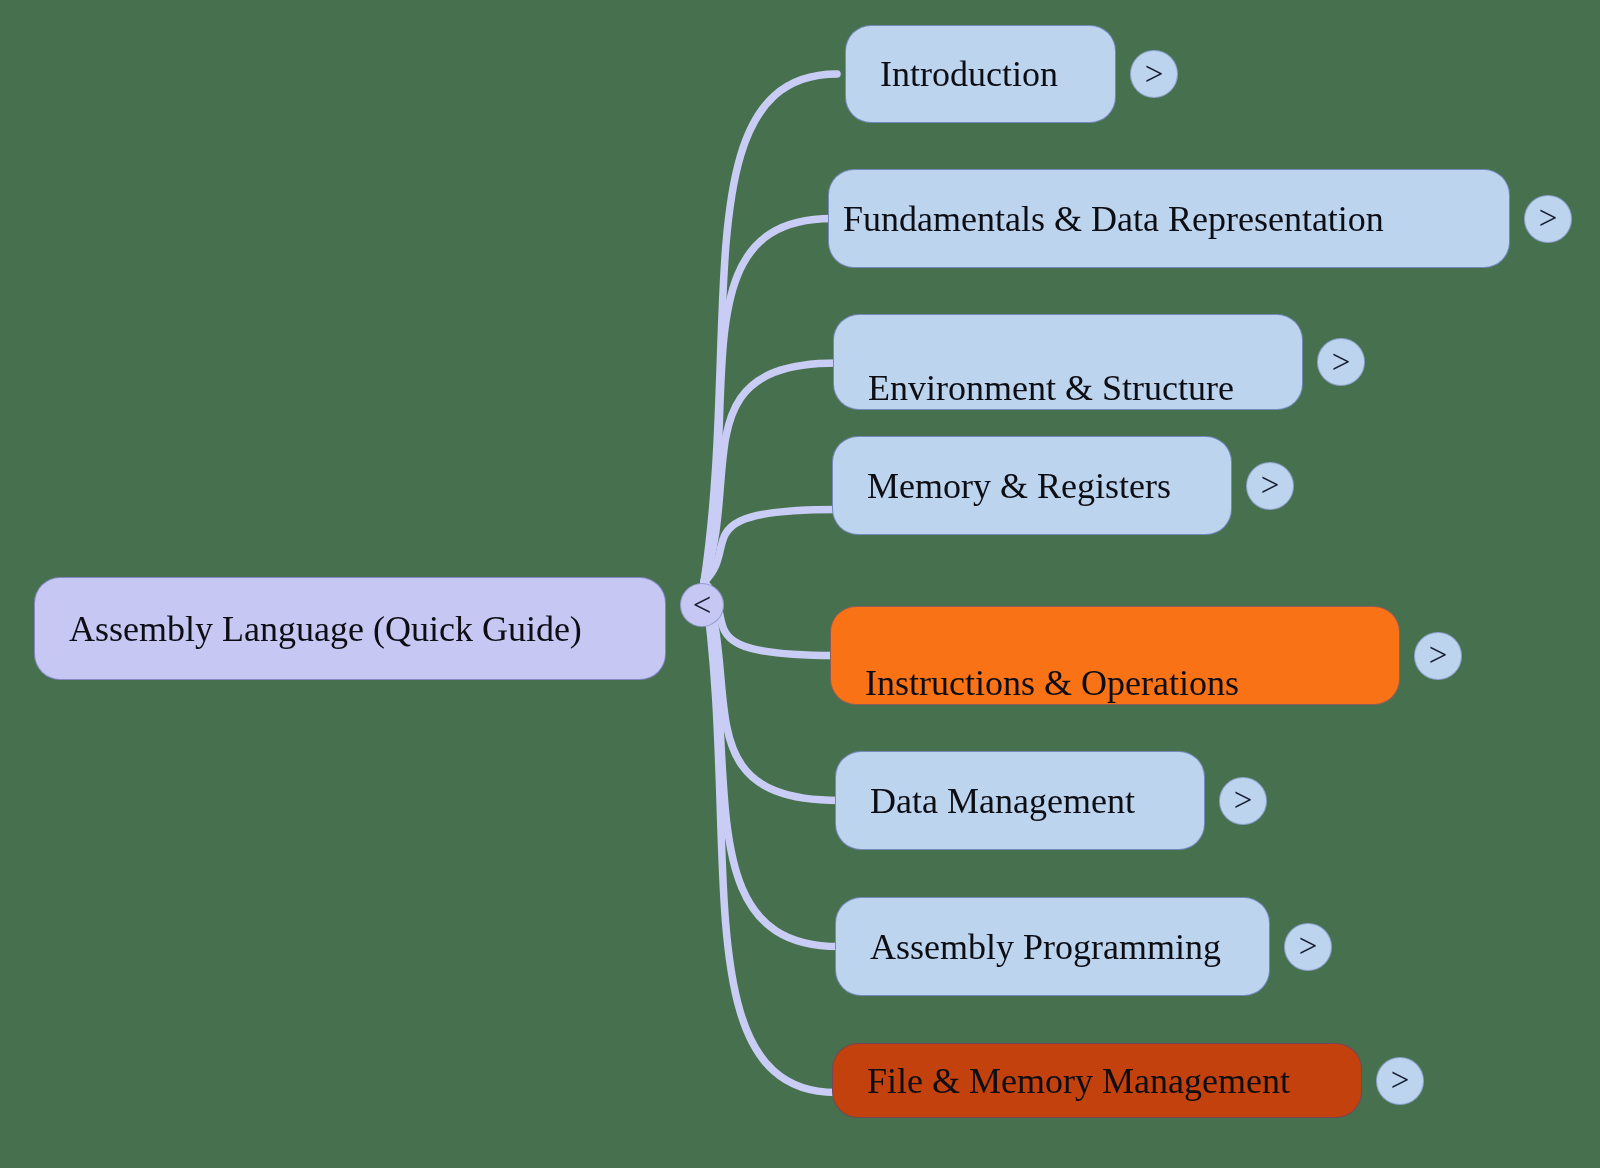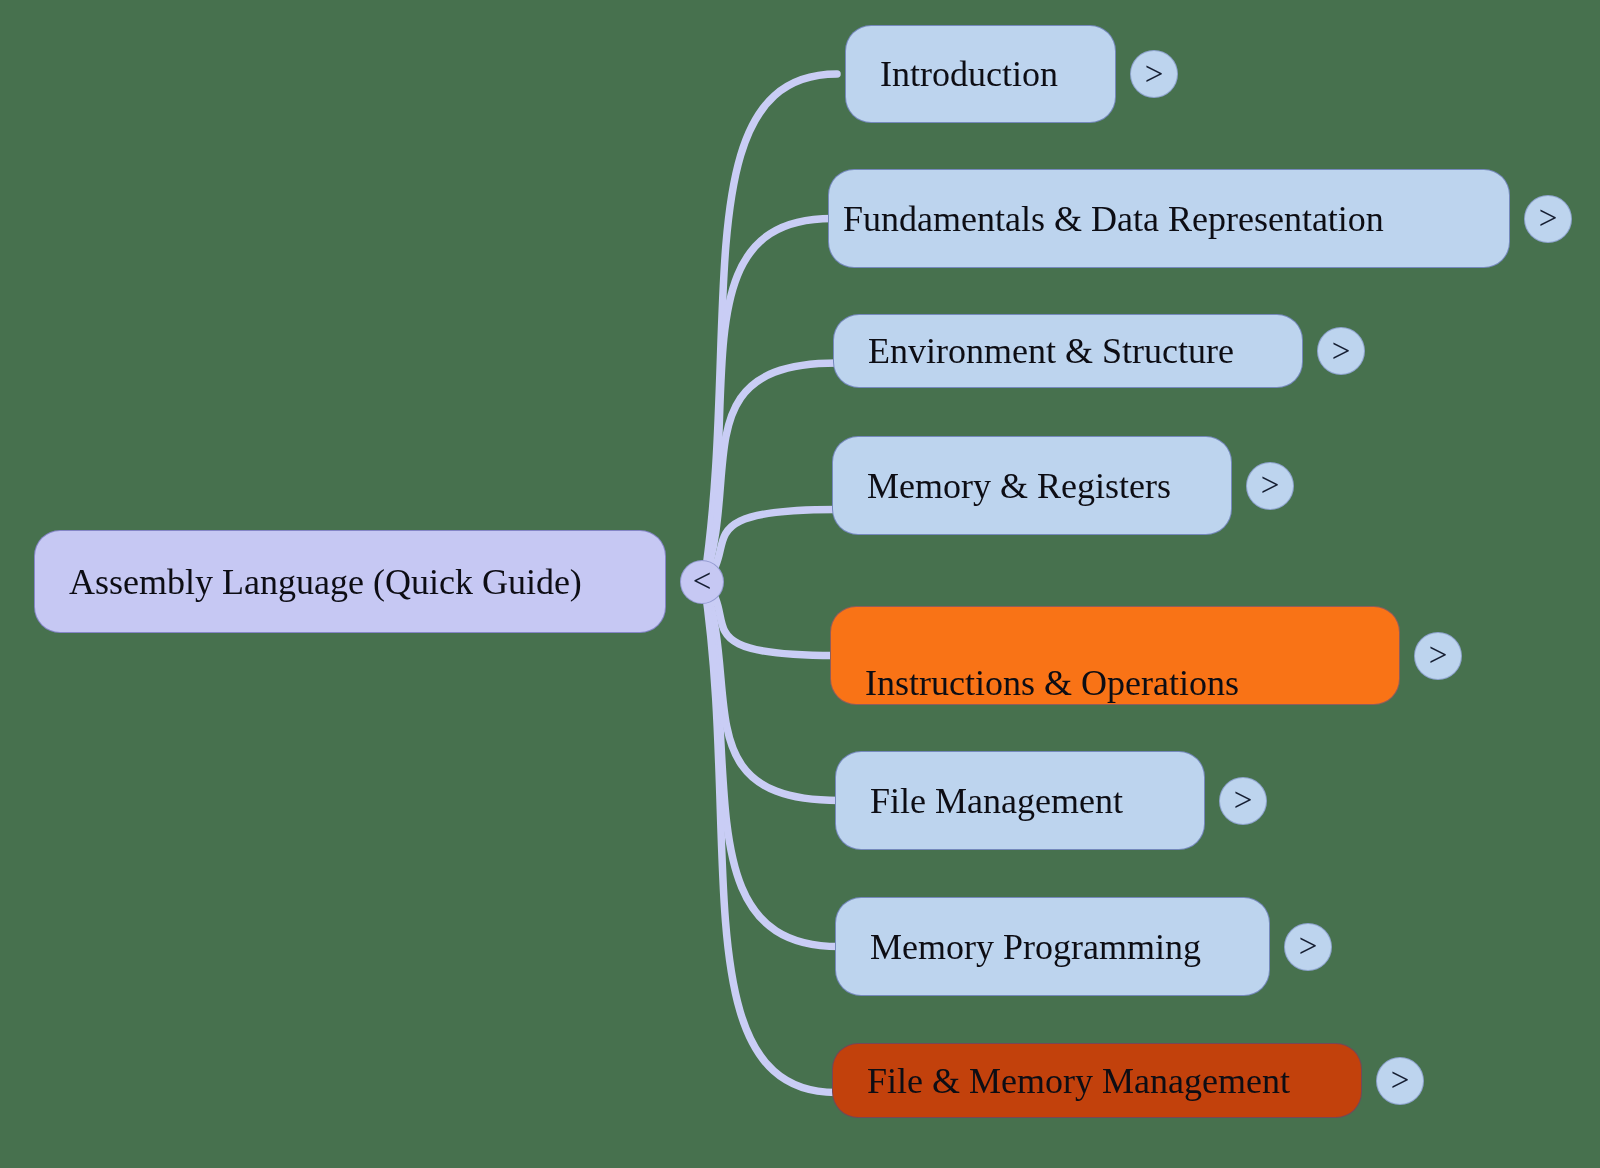--- a/index.html
+++ b/index.html
@@ -37,20 +37,21 @@
     border-radius: 26px;
     border: 1px solid rgba(58, 74, 148, 0.55);
     font-size: 36px;
     color: #0d0d14;
     white-space: nowrap;
   }
   .root-box {
     width: 632px;
     height: 103px;
     border-color: rgba(90, 90, 170, 0.6);
+    margin-top: 47px;
   }
   .toggle {
     flex: none;
     display: flex;
     align-items: center;
     justify-content: center;
     border-radius: 50%;
     border: 1px solid rgba(58, 74, 148, 0.35);
     box-sizing: border-box;
     font-size: 33px;
@@ -98,21 +99,21 @@
   <div class="node-wrap child-wrap" style="left:828px; top:169px;">
     <div class="node-box js-child-fill" style="width: 682px; height: 99px; background: rgb(189, 212, 238); padding-left: 14px;">
       <span class="label">Fundamentals &amp; Data Representation</span>
     </div>
     <div class="toggle child-toggle js-child-fill" style="background: rgb(189, 212, 238);">
       <span class="glyph">&gt;</span>
     </div>
   </div>
 
   <div class="node-wrap child-wrap" style="left:833px; top:314px;">
-    <div class="node-box js-child-fill" style="width: 470px; height: 74px; background: rgb(189, 212, 238);">
+    <div class="node-box js-child-fill" style="width: 470px; height: 96px; background: rgb(189, 212, 238); align-items: flex-end;">
       <span class="label">Environment &amp; Structure</span>
     </div>
     <div class="toggle child-toggle js-child-fill" style="background: rgb(189, 212, 238);">
       <span class="glyph">&gt;</span>
     </div>
   </div>
 
   <div class="node-wrap child-wrap" style="left:832px; top:436px;">
     <div class="node-box js-child-fill" style="width: 400px; height: 99px; background: rgb(189, 212, 238);">
       <span class="label">Memory &amp; Registers</span>
@@ -126,30 +127,30 @@
     <div class="node-box js-child-fill" style="width: 570px; height: 99px; background: #f97316; align-items: flex-end;">
       <span class="label">Instructions &amp; Operations</span>
     </div>
     <div class="toggle child-toggle js-child-fill" style="background: rgb(189, 212, 238);">
       <span class="glyph">&gt;</span>
     </div>
   </div>
 
   <div class="node-wrap child-wrap" style="left:835px; top:751px;">
     <div class="node-box js-child-fill" style="width: 370px; height: 99px; background: rgb(189, 212, 238);">
-      <span class="label">File Management</span>
+      <span class="label">Data Management</span>
     </div>
     <div class="toggle child-toggle js-child-fill" style="background: rgb(189, 212, 238);">
       <span class="glyph">&gt;</span>
     </div>
   </div>
 
   <div class="node-wrap child-wrap" style="left:835px; top:897px;">
     <div class="node-box js-child-fill" style="width: 435px; height: 99px; background: rgb(189, 212, 238);">
-      <span class="label">Memory Programming</span>
+      <span class="label">Assembly Programming</span>
     </div>
     <div class="toggle child-toggle js-child-fill" style="background: rgb(189, 212, 238);">
       <span class="glyph">&gt;</span>
     </div>
   </div>
 
   <div class="node-wrap child-wrap" style="left:832px; top:1043px;">
     <div class="node-box js-child-fill" style="width: 530px; height: 75px; background: #c2410c;">
       <span class="label">File &amp; Memory Management</span>
     </div>

